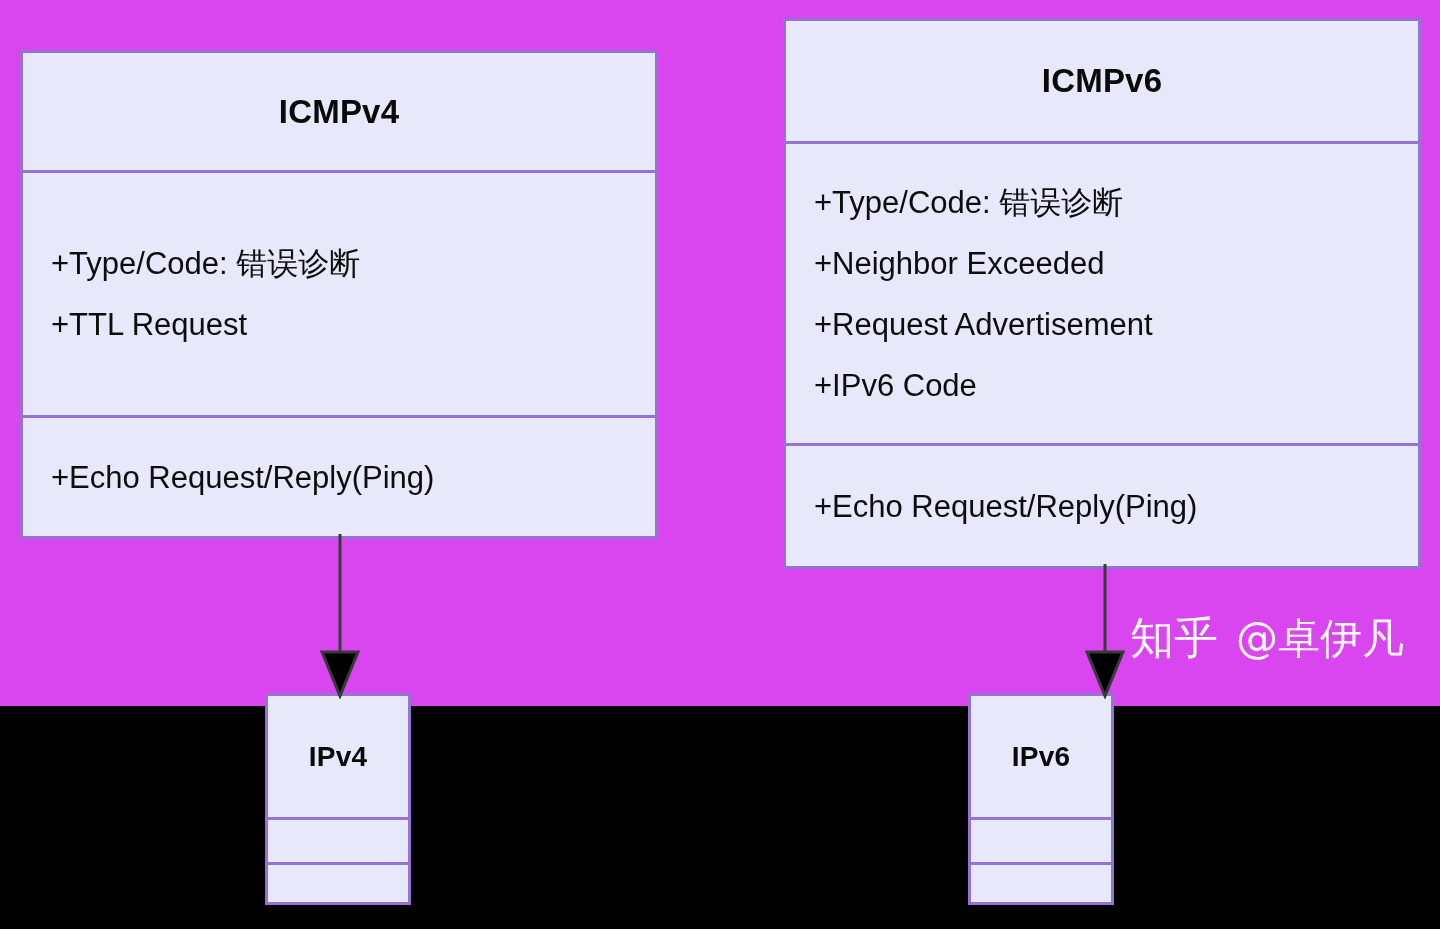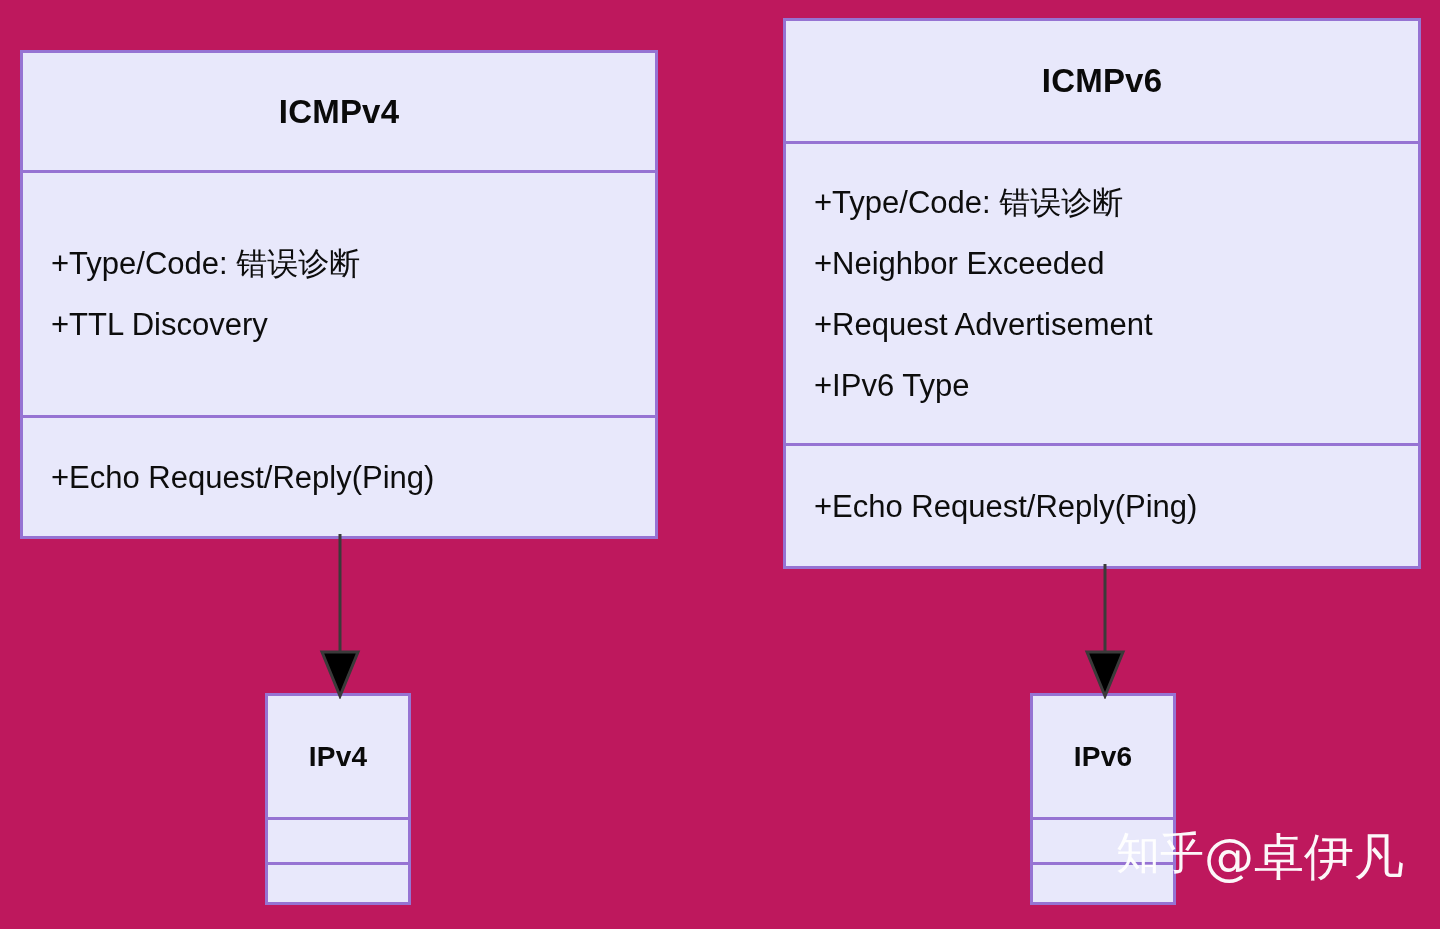--- a/index.html
+++ b/index.html
@@ -13,22 +13,22 @@
     height: 929px;
     position: relative;
     overflow: hidden;
     font-family: "Liberation Sans", "DejaVu Sans", sans-serif;
   }
 
   #canvas {
     position: absolute;
     left: 0; top: 0;
     width: 1440px;
-    height: 929px;
-    background: #be185d;
+    height: 706px;
+    background: #d946ef;
   }
 
   
   .uml-class {
     position: absolute;
     background: #e8e8fb;
     border: 3px solid #9673d3;
     box-sizing: border-box;
     display: flex;
     flex-direction: column;
@@ -81,21 +81,21 @@
   .box-icmpv6 .ops  { flex: 1 1 auto; padding: 0 0 0 28px; }
 
   .box-icmpv4 .uml-member,
   .box-icmpv6 .uml-member {
     font-size: 31px;
     line-height: 61px;
   }
 
   
   .box-ipv4 { left: 265px;  top: 693px; width: 146px; height: 212px; }
-  .box-ipv6 { left: 1030px; top: 693px; width: 146px; height: 212px; justify-content: flex-end; }
+  .box-ipv6 { left: 968px; top: 693px; width: 146px; height: 212px; justify-content: flex-end; }
 
   .box-ipv4 .uml-title-compartment,
   .box-ipv6 .uml-title-compartment { height: 121px; }
   .box-ipv4 .uml-title,
   .box-ipv6 .uml-title { font-size: 28px; }
 
   .box-ipv4 .attrs, .box-ipv6 .attrs { height: 45px; }
   .box-ipv4 .ops,   .box-ipv6 .ops   { flex: 1 1 auto; }
 
   
@@ -105,57 +105,58 @@
   }
   .conn-v4 { left: 300px;  top: 534px; width: 80px; height: 165px; }
   .conn-v6 { left: 1065px; top: 564px; width: 80px; height: 135px; }
 
   
   .watermark {
     position: absolute;
     right: 36px;
     bottom: 38px;
     display: flex;
-    align-items: flex-start;
+    align-items: center;
+    gap: 18px;
     color: #ffffff;
     font-size: 42px;
     font-family: "DejaVu Sans", "Liberation Sans", sans-serif;
     white-space: nowrap;
     opacity: 0.97;
   }
   .watermark .wm-brand { font-size: 44px; }
-  .watermark .wm-user  { font-size: 50px; }
+  .watermark .wm-user  { font-size: 42px; }
 </style>
 </head>
 <body>
 
 <div id="canvas">
 
   <div class="uml-class box-icmpv4">
     <div class="uml-compartment uml-title-compartment">
       <span class="uml-title">ICMPv4</span>
     </div>
     <div class="uml-compartment uml-members attrs">
       <div class="uml-member">+Type/Code: 错误诊断</div>
-      <div class="uml-member">+TTL Discovery</div>
+      <div class="uml-member">+TTL Request</div>
     </div>
     <div class="uml-compartment uml-members ops">
       <div class="uml-member">+Echo Request/Reply(Ping)</div>
     </div>
   </div>
 
   <div class="uml-class box-icmpv6">
     <div class="uml-compartment uml-title-compartment">
       <span class="uml-title">ICMPv6</span>
     </div>
     <div class="uml-compartment uml-members attrs">
       <div class="uml-member">+Type/Code: 错误诊断</div>
       <div class="uml-member">+Neighbor Exceeded</div>
       <div class="uml-member">+Request Advertisement</div>
-      <div class="uml-member">+IPv6 Type</div>
+      <div class="uml-member">+IPv6 Code</div>
     </div>
     <div class="uml-compartment uml-members ops">
       <div class="uml-member">+Echo Request/Reply(Ping)</div>
     </div>
   </div>
 
   <div class="uml-class box-ipv4">
     <div class="uml-compartment uml-title-compartment">
       <span class="uml-title">IPv4</span>
     </div>

